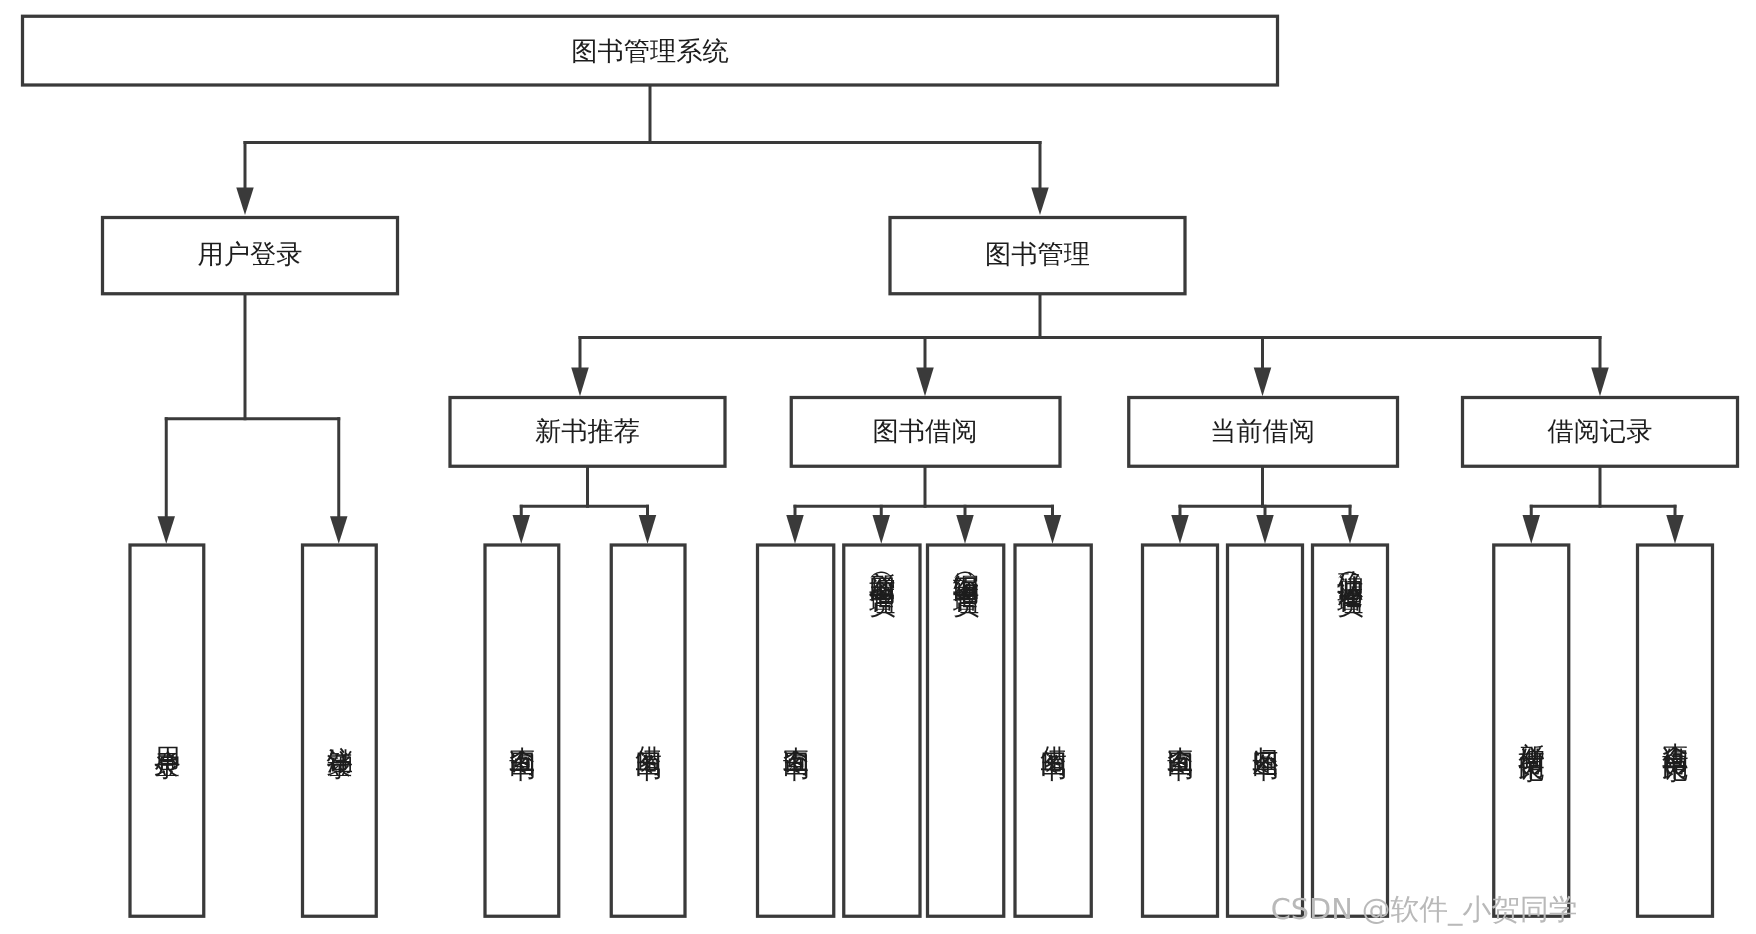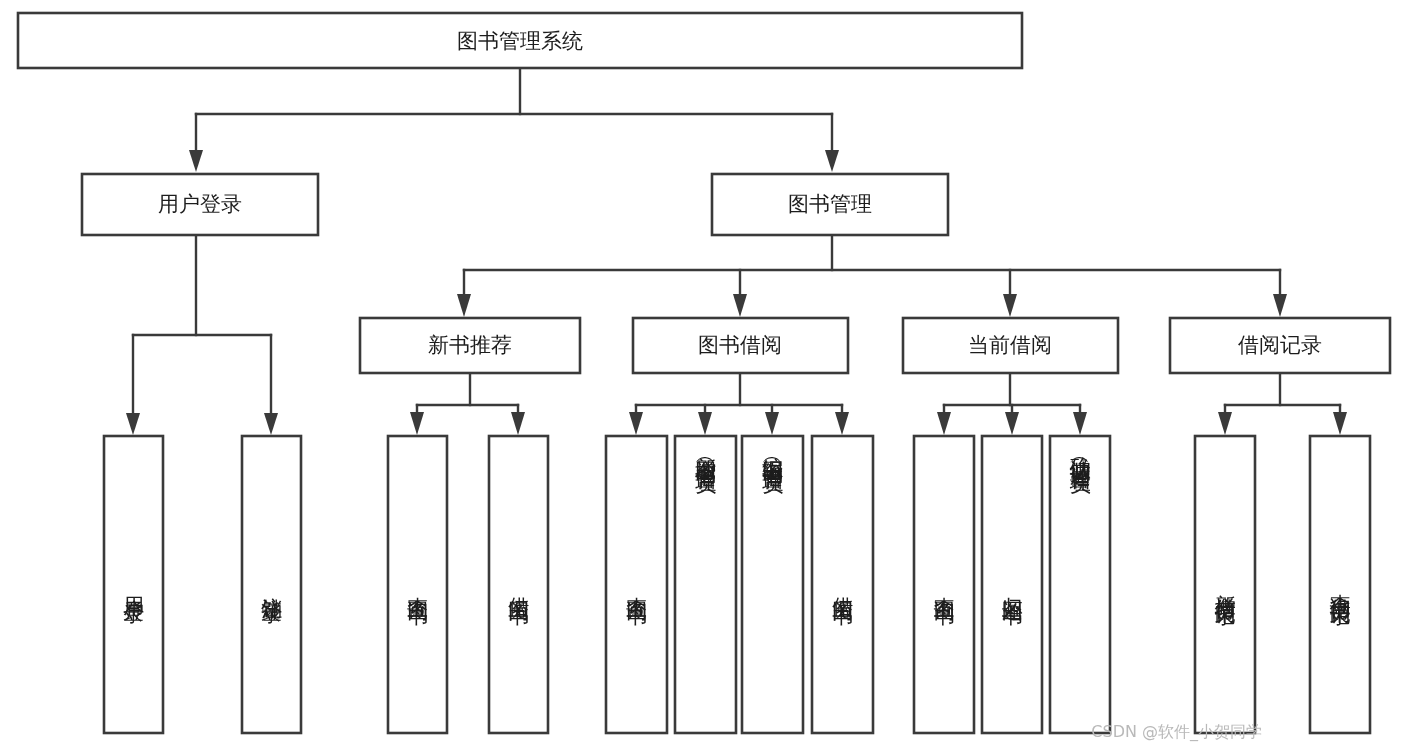--- a/index.html
+++ b/index.html
@@ -67,21 +67,21 @@
     display: flex;
     align-items: center;
     justify-content: center;
     box-sizing: border-box;
   }
   .watermark {
     position: absolute;
     right: 8px;
     bottom: 4px;
     font-family: "DejaVu Sans", "Liberation Sans", sans-serif;
-    font-size: 16px;
+    font-size: 23px;
     color: #b9b9b9;
     white-space: nowrap;
     pointer-events: none;
     padding-left: 16px;
   }
 </style>
 </head>
 <body>
 
 <div id="diagram-root">

